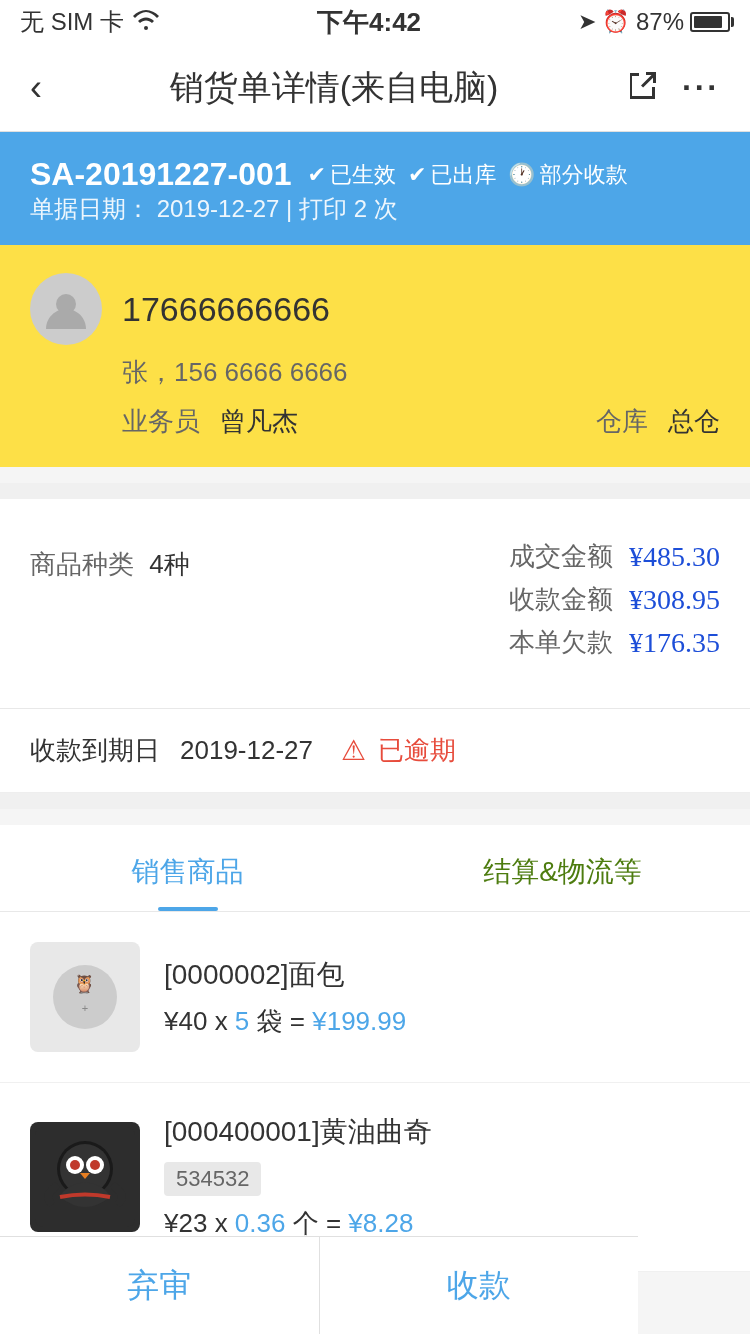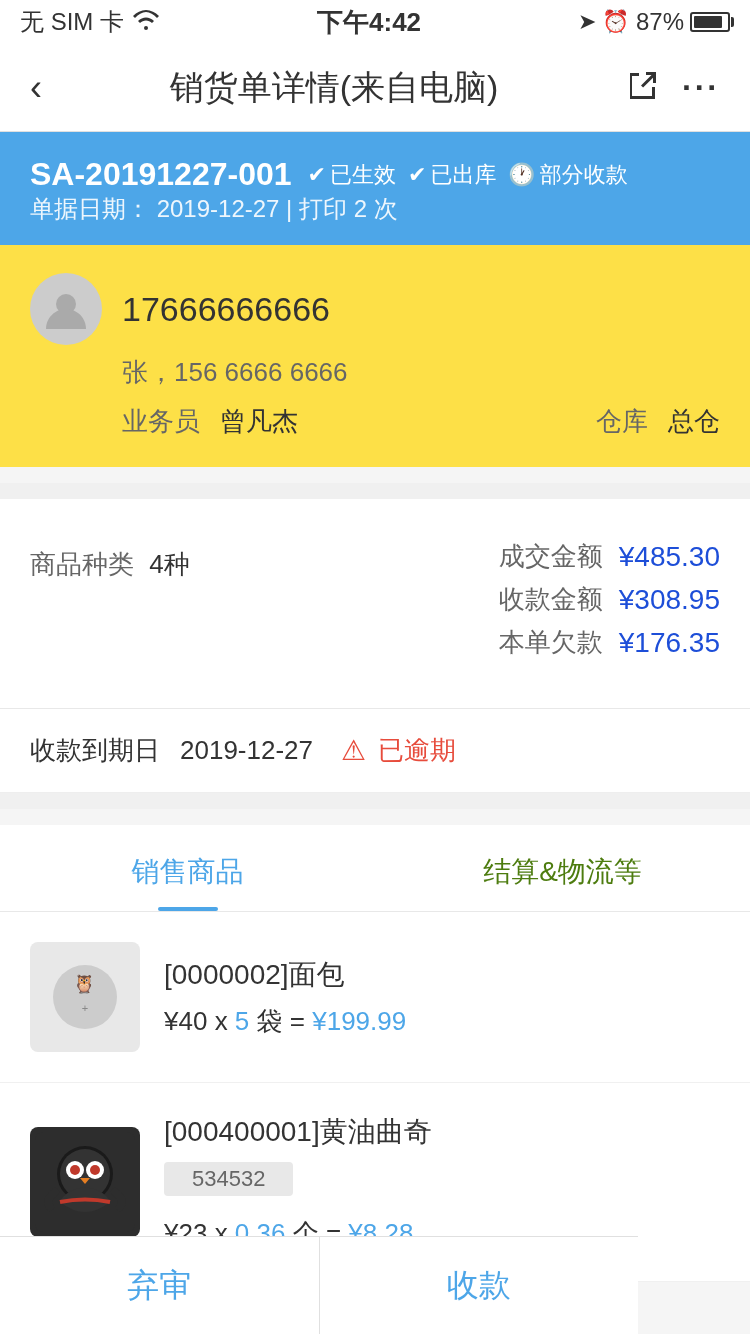--- a/index.html
+++ b/index.html
@@ -101,21 +101,21 @@
     .amounts-section {
       background: #fff;
       padding: 40px 30px;
       margin-bottom: 0;
       display: flex;
       align-items: flex-start;
     }
     .amounts-left { flex: 1; }
     .amounts-right { flex: 1; text-align: right; }
     .product-count { color: #333; font-weight: 500; margin-left: 8px; }
-    .amount-row { display: flex; justify-content: flex-end; align-items: center; gap: 16px; margin-bottom: 8px; font-size: 26px; }
+    .amount-row { display: flex; justify-content: flex-end; align-items: center; gap: 16px; margin-bottom: 8px; font-size: 26px; font-family: Liberation Serif, serif; }
     .amount-label { color: #666; }
     .amount-value { color: #1d4ed8; font-size: 28px; }
 
     .divider { height: 16px; background: #f0f0f0; }
 
     
     .due-date-section {
       background: #fff;
       padding: 24px 30px;
       display: flex;
@@ -176,23 +176,22 @@
       display: flex; align-items: center; justify-content: center;
       overflow: hidden;
     }
     .product-info { flex: 1; }
     .product-name { font-size: 28px; color: #333; margin-bottom: 10px; }
     .product-sku {
       display: inline-block;
       background: #e8e8e8;
       color: #666;
       font-size: 22px;
-      padding: 4px 28px;
+      padding: 4px 12px;
       border-radius: 4px;
-      margin-bottom: 10px;
     }
     .product-price { font-size: 26px; color: #333; }
     .price-highlight { color: #4da6e8; }
     .price-total { color: #4da6e8; font-weight: 500; }
 
     
     .owl-thumb-bg {
       width: 110px; height: 110px;
       border-radius: 8px;
       background: #2d2d2d;

